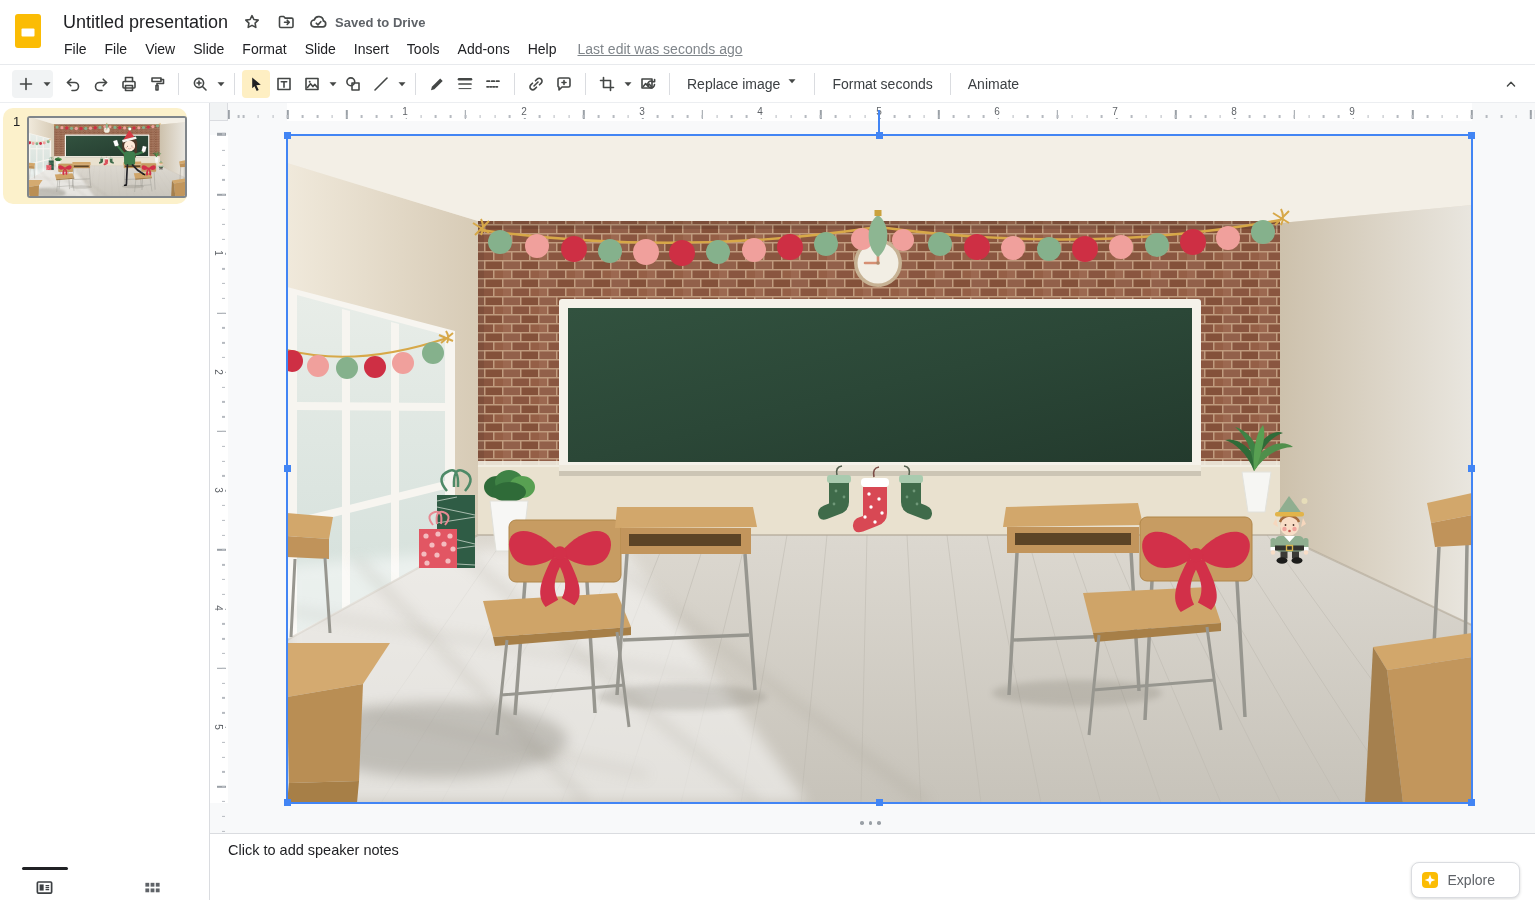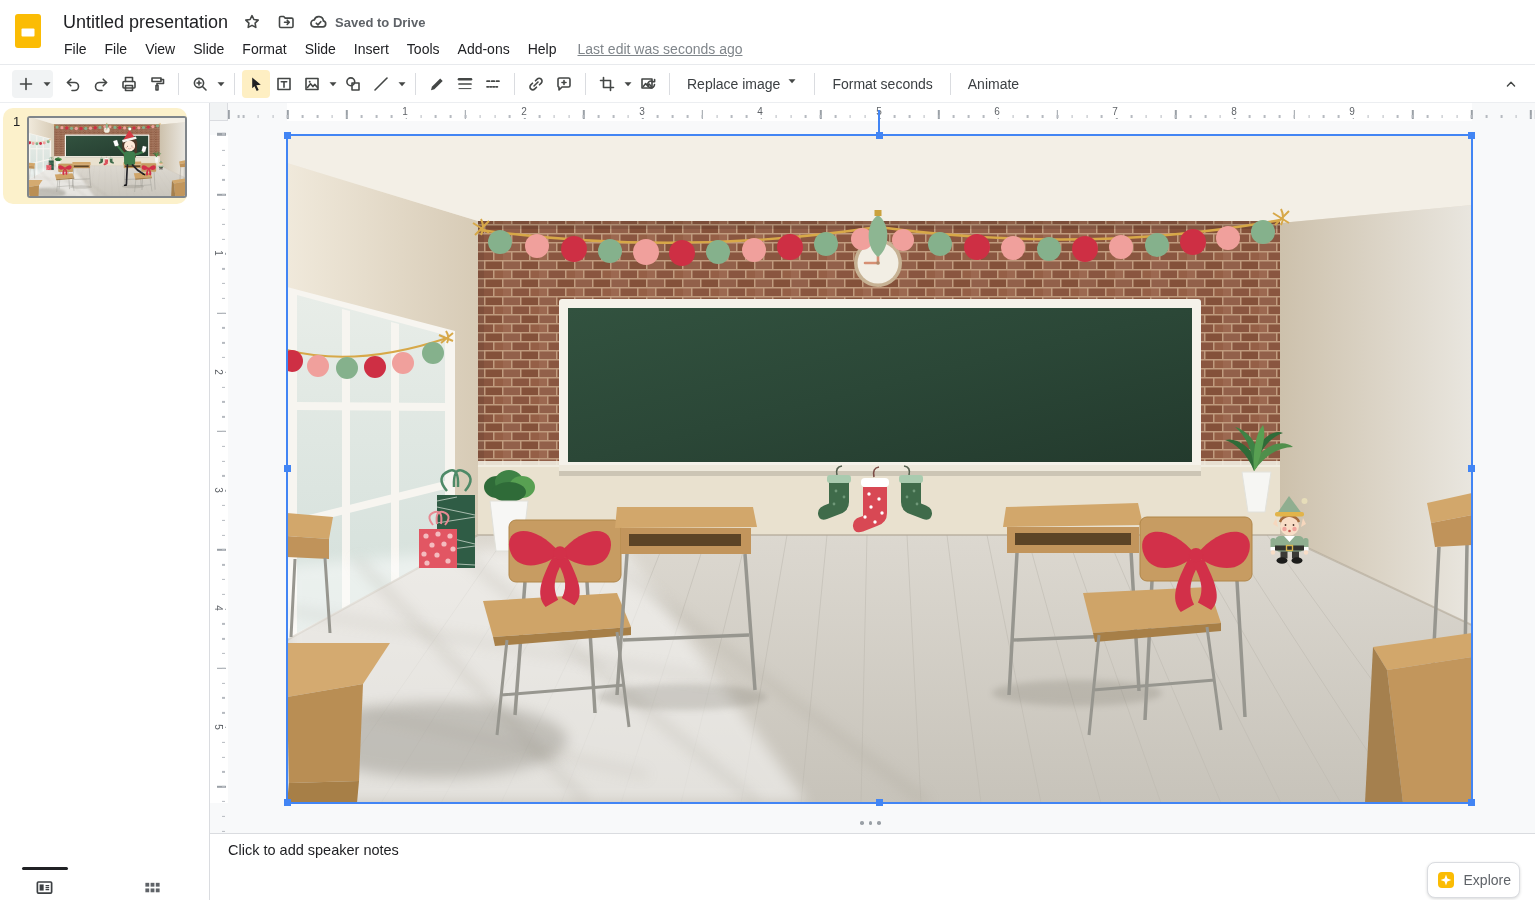--- a/index.html
+++ b/index.html
@@ -67,21 +67,21 @@
                 outline:2px solid #4285f4;outline-offset:-1px;background:#fff;}
   .handle{position:absolute;width:7px;height:7px;background:#4285f4;}
   .dots-handle{position:absolute;left:860px;top:821px;display:flex;gap:5px;align-items:center;}
   .dot{width:3.5px;height:3.5px;border-radius:50%;background:#9aa0a6;}
 
   
   .notes-panel{position:absolute;left:210px;top:833px;width:1325px;height:67px;background:#fff;
                border-top:1px solid #dadce0;box-sizing:border-box;}
   .notes-text{position:absolute;left:18px;top:8px;font-size:14.5px;color:#202124;}
   .explore-btn{position:absolute;right:15px;top:28px;height:34px;background:#fff;border:1px solid #dadce0;
-               border-radius:8px;display:flex;align-items:center;gap:8px;padding:0 8px 0 8px;
+               border-radius:8px;display:flex;align-items:center;gap:8px;padding:0 24px 0 8px;
                box-shadow:0 1px 3px rgba(60,64,67,.2);}
   .explore-label{font-size:14px;color:#5f6368;}
 </style>
 </head>
 <body>
 
 <div id="app">
 
   <svg width="0" height="0" style="position:absolute" aria-hidden="true">
     <defs>

